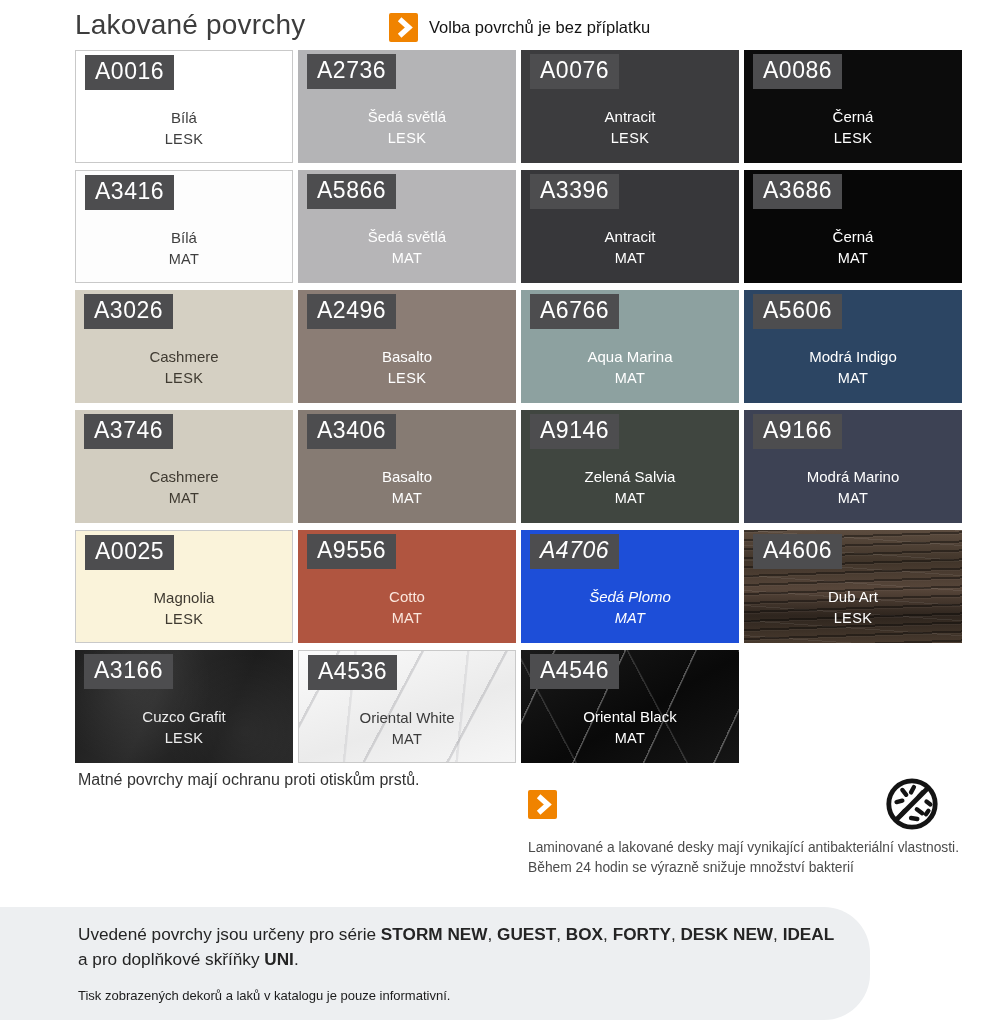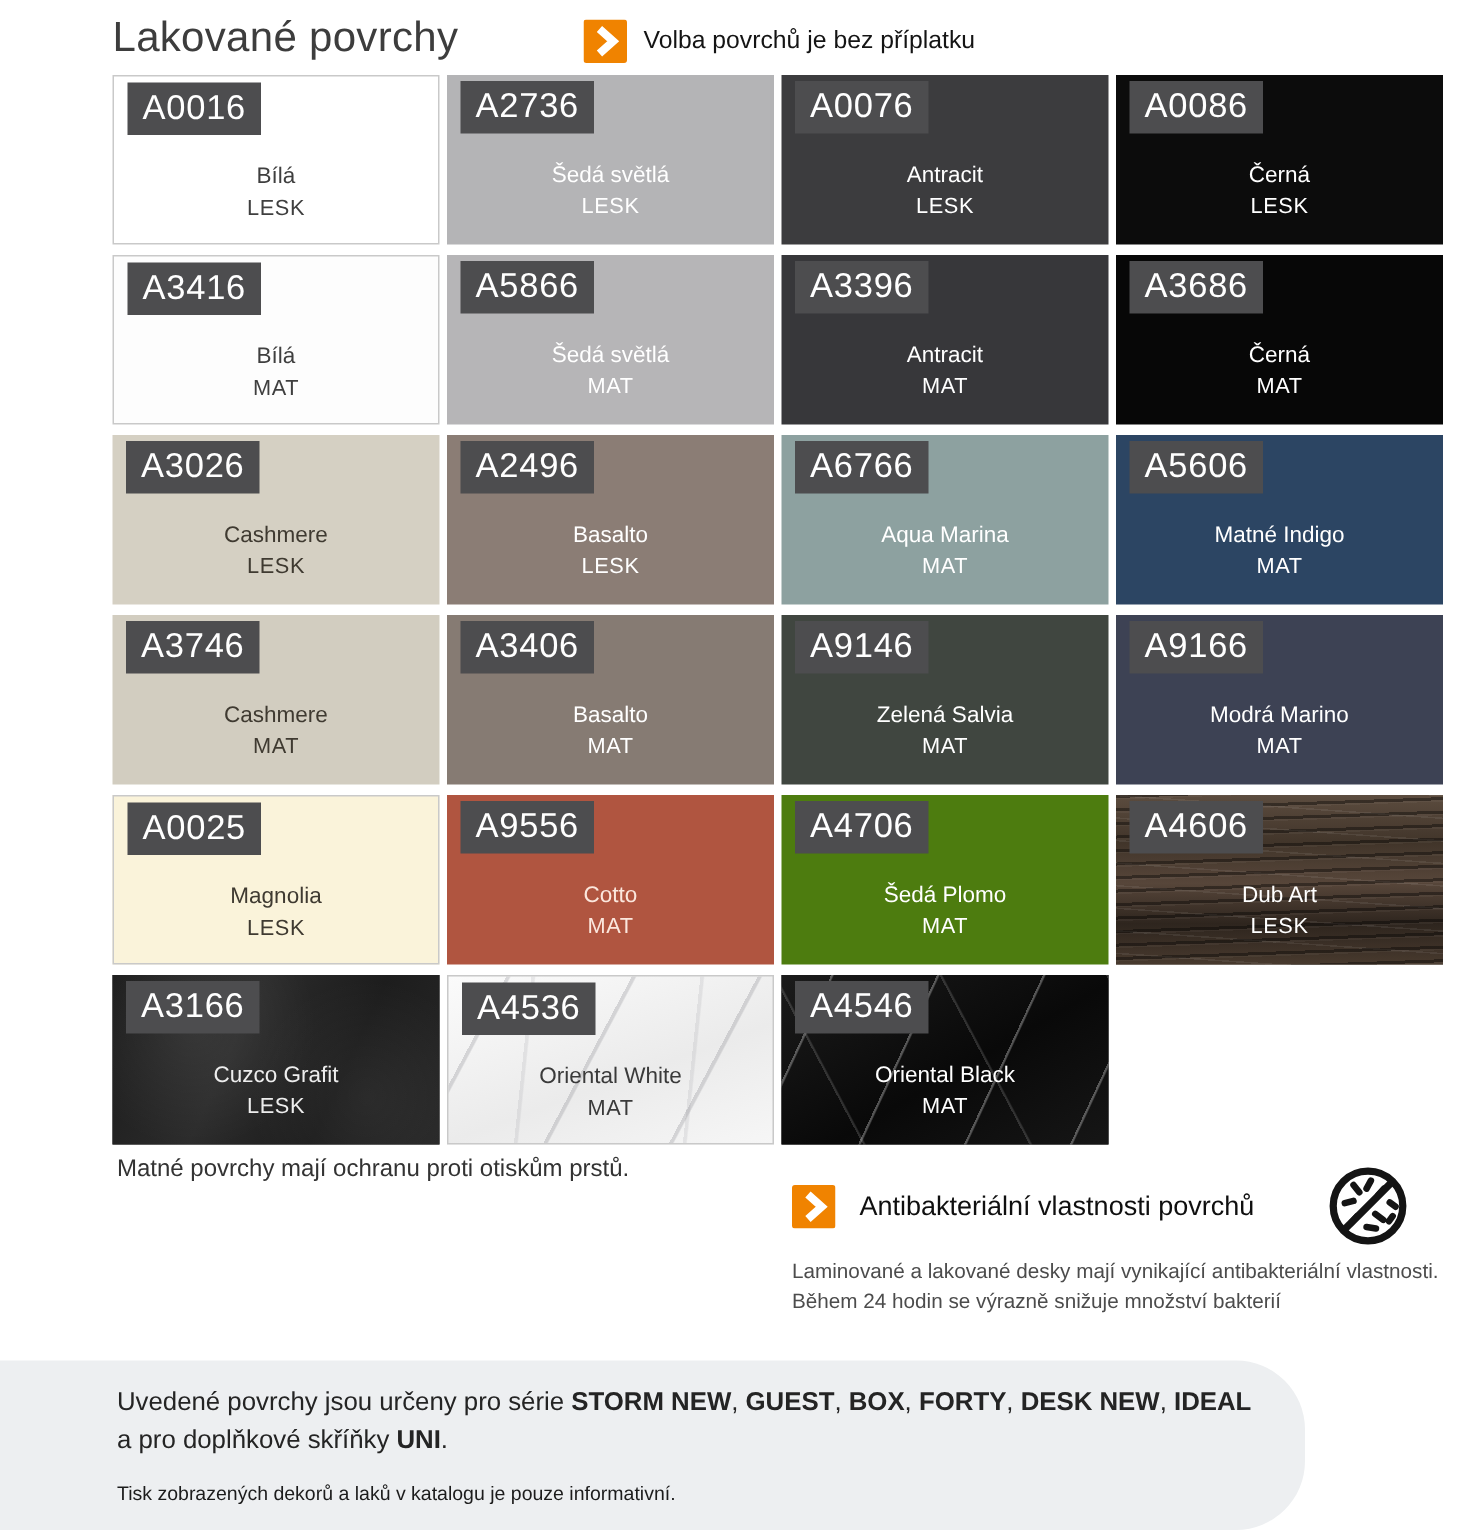--- a/index.html
+++ b/index.html
@@ -134,21 +134,21 @@
   </div>
 
   <div class="swatch" style="background: rgb(141, 161, 160); color: rgb(255, 255, 255);">
     <span class="code">A6766</span>
     <span class="sname" style="color: rgb(255, 255, 255);">Aqua Marina</span>
     <span class="sfinish">MAT</span>
   </div>
 
   <div class="swatch" style="background: rgb(44, 69, 99); color: rgb(255, 255, 255);">
     <span class="code">A5606</span>
-    <span class="sname" style="color: rgb(255, 255, 255);">Matné Indigo</span>
+    <span class="sname" style="color: rgb(255, 255, 255);">Modrá Indigo</span>
     <span class="sfinish">MAT</span>
   </div>
 
   <div class="swatch" style="background: rgb(210, 205, 192); color: rgb(63, 58, 49);">
     <span class="code">A3746</span>
     <span class="sname" style="color: rgb(63, 58, 49);">Cashmere</span>
     <span class="sfinish">MAT</span>
   </div>
 
   <div class="swatch" style="background: rgb(134, 123, 115); color: rgb(255, 255, 255);">
@@ -174,21 +174,21 @@
     <span class="sname" style="color: rgb(63, 58, 49);">Magnolia</span>
     <span class="sfinish">LESK</span>
   </div>
 
   <div class="swatch" style="background: rgb(176, 85, 64); color: rgb(251, 231, 221);">
     <span class="code">A9556</span>
     <span class="sname" style="color: rgb(251, 231, 221);">Cotto</span>
     <span class="sfinish">MAT</span>
   </div>
 
-  <div class="swatch" style="background: #4d7c0f; color: rgb(255, 255, 255);">
+  <div class="swatch" style="background: #1d4ed8; color: rgb(255, 255, 255); font-style: italic;">
     <span class="code">A4706</span>
     <span class="sname" style="color: rgb(255, 255, 255);">Šedá Plomo</span>
     <span class="sfinish">MAT</span>
   </div>
 
   <div class="swatch tex-wood" style="color: rgb(255, 255, 255);">
     <span class="code">A4606</span>
     <span class="sname" style="color: rgb(255, 255, 255);">Dub Art</span>
     <span class="sfinish">LESK</span>
   </div>
@@ -214,21 +214,20 @@
 
 <div class="footnote">Matné povrchy mají ochranu proti otiskům prstů.</div>
 
 <div class="anti-head">
   <span class="arrow-icon">
     <svg viewBox="0 0 30 30" width="29" height="29">
       <rect x="0" y="0" width="30" height="30" rx="2" style="fill:var(--accent-orange)"></rect>
       <path d="M11 6.5 L20.5 15 L11 23.5" fill="none" stroke="#ffffff" stroke-width="5.5"></path>
     </svg>
   </span>
-  <span class="anti-title">Antibakteriální vlastnosti povrchů</span>
 </div>
 
 <span class="bacteria-icon">
   <svg viewBox="0 0 60 60" width="58" height="58">
     <circle cx="30" cy="30" r="24" fill="none" stroke="#141414" stroke-width="5"></circle>
     <path fill="none" stroke="#141414" stroke-width="4.5" stroke-linecap="round" d="M20 15.5 24 20.5 M32 12.5 29 18 M41 18 37 22.5 M14 28 20 26.5 M45 27.5 49 30.5 M22.5 37 18.5 41.5 M35 35.5 40.5 39.5 M29 44.5 35.5 45.5 M44.5 40.5 47 37"></path>
     <line x1="13" y1="47" x2="47" y2="13" stroke="#141414" stroke-width="5"></line>
   </svg>
 </span>
 

